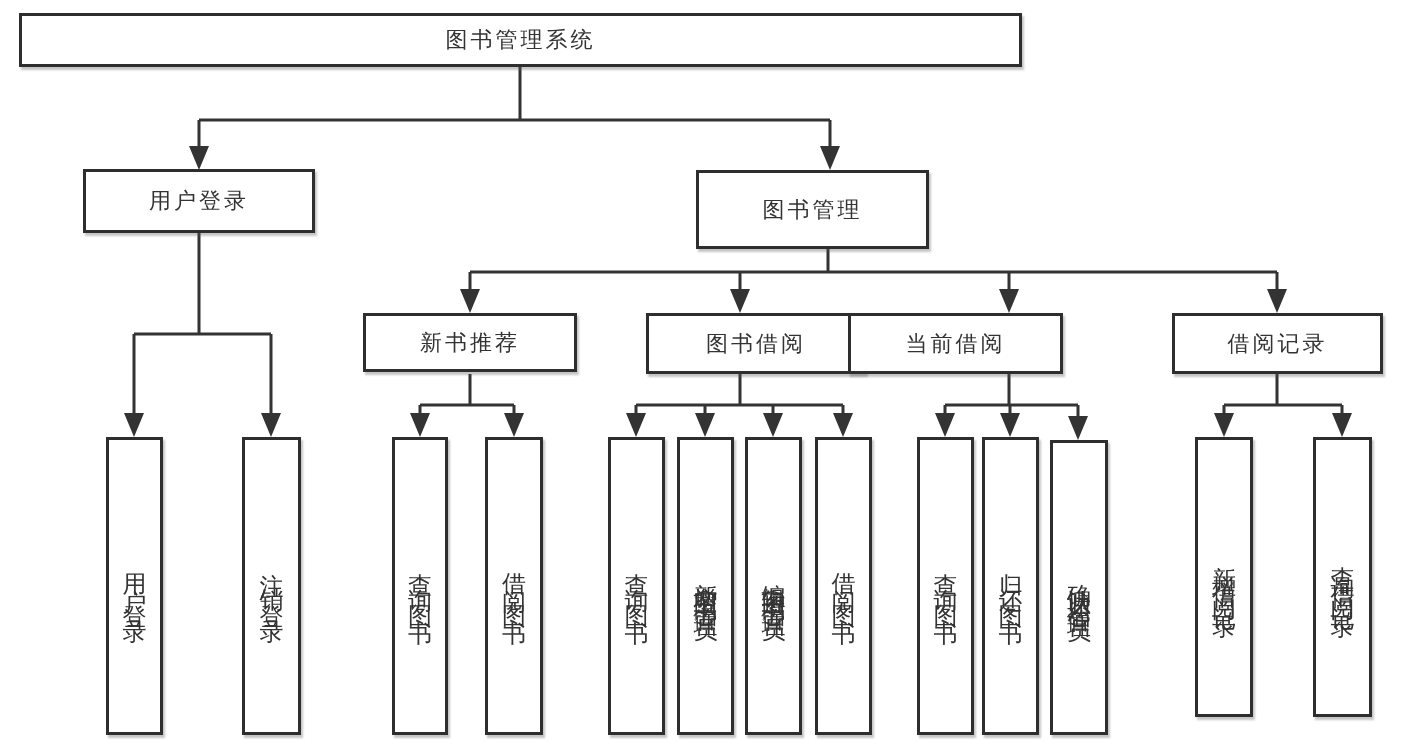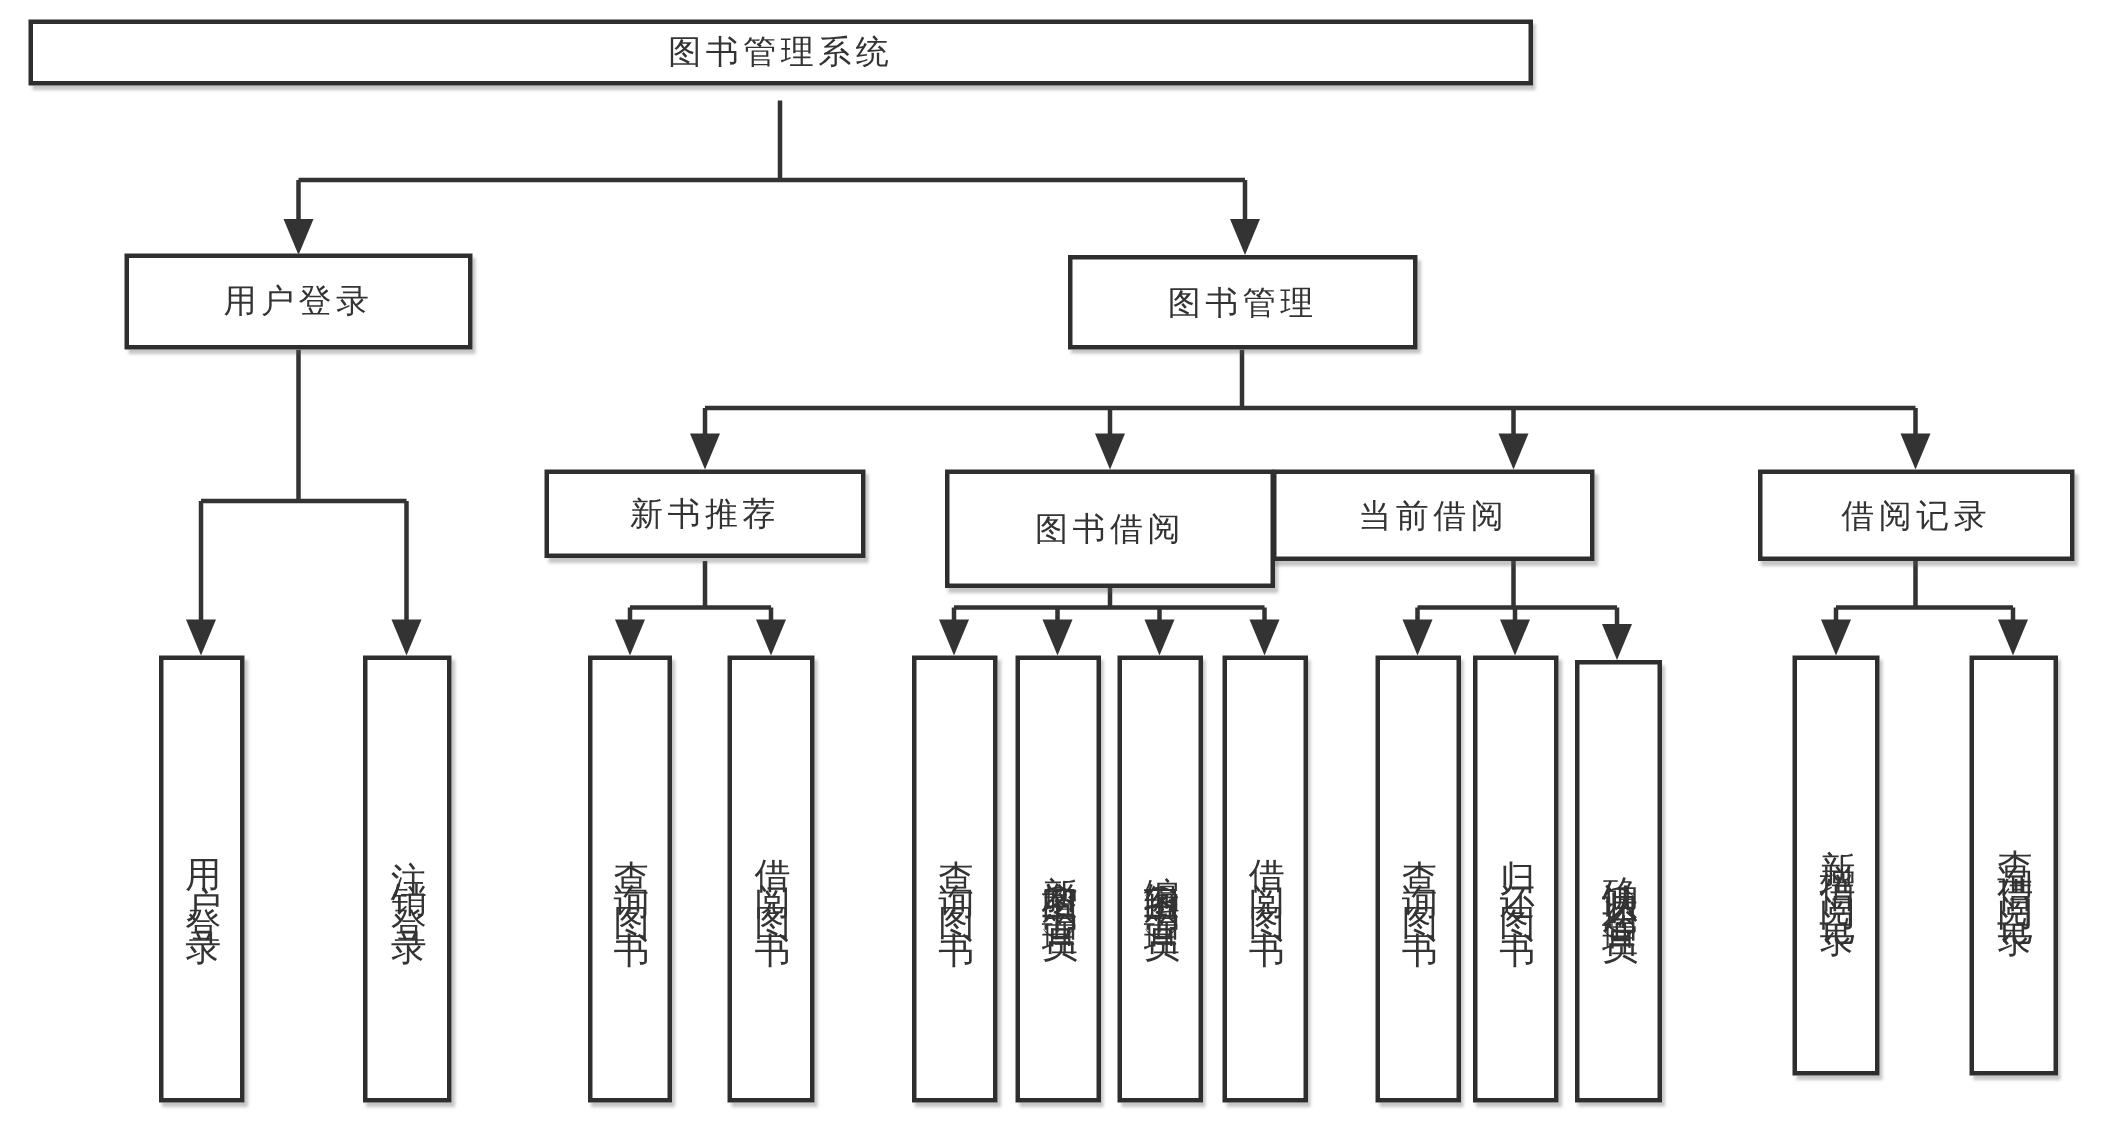--- a/index.html
+++ b/index.html
@@ -87,27 +87,27 @@
       <polygon points="763,413 783,413 773,437"></polygon>
       <polygon points="833,413 853,413 843,437"></polygon>
       <polygon points="935,413 955,413 945,437"></polygon>
       <polygon points="1000,413 1020,413 1010,437"></polygon>
       <polygon points="1068,416 1088,416 1078,440"></polygon>
       <polygon points="1214,413 1234,413 1224,437"></polygon>
       <polygon points="1332,413 1352,413 1342,437"></polygon>
     </g>
   </svg>
 
-  <div class="node h" style="left:19px;top:13px;width:1003px;height:44px">图书管理系统</div>
+  <div class="node h" style="left:19px;top:13px;width:1003px;height:54px">图书管理系统</div>
 
   <div class="node h" style="left:83px;top:169px;width:232px;height:64px">用户登录</div>
-  <div class="node h" style="left:712px;top:170px;width:233px;height:63px">图书管理</div>
+  <div class="node h" style="left:696px;top:170px;width:233px;height:79px">图书管理</div>
 
   <div class="node h" style="left:363px;top:313px;width:214px;height:59px">新书推荐</div>
-  <div class="node h" style="left:630px;top:313px;width:220px;height:79px">图书借阅</div>
+  <div class="node h" style="left:646px;top:313px;width:220px;height:61px">图书借阅</div>
   <div class="node h" style="left:848px;top:313px;width:215px;height:61px">当前借阅</div>
   <div class="node h" style="left:1172px;top:313px;width:211px;height:61px">借阅记录</div>
 
   <div class="node v" style="left:106px;top:437px;width:57px;height:298px">用户登录</div>
   <div class="node v" style="left:242px;top:437px;width:59px;height:298px">注销登录</div>
 
   <div class="node v" style="left:392px;top:437px;width:56px;height:298px">查询图书</div>
   <div class="node v" style="left:485px;top:437px;width:58px;height:298px">借阅图书</div>
 
   <div class="node v" style="left:608px;top:437px;width:57px;height:298px">查询图书</div>

